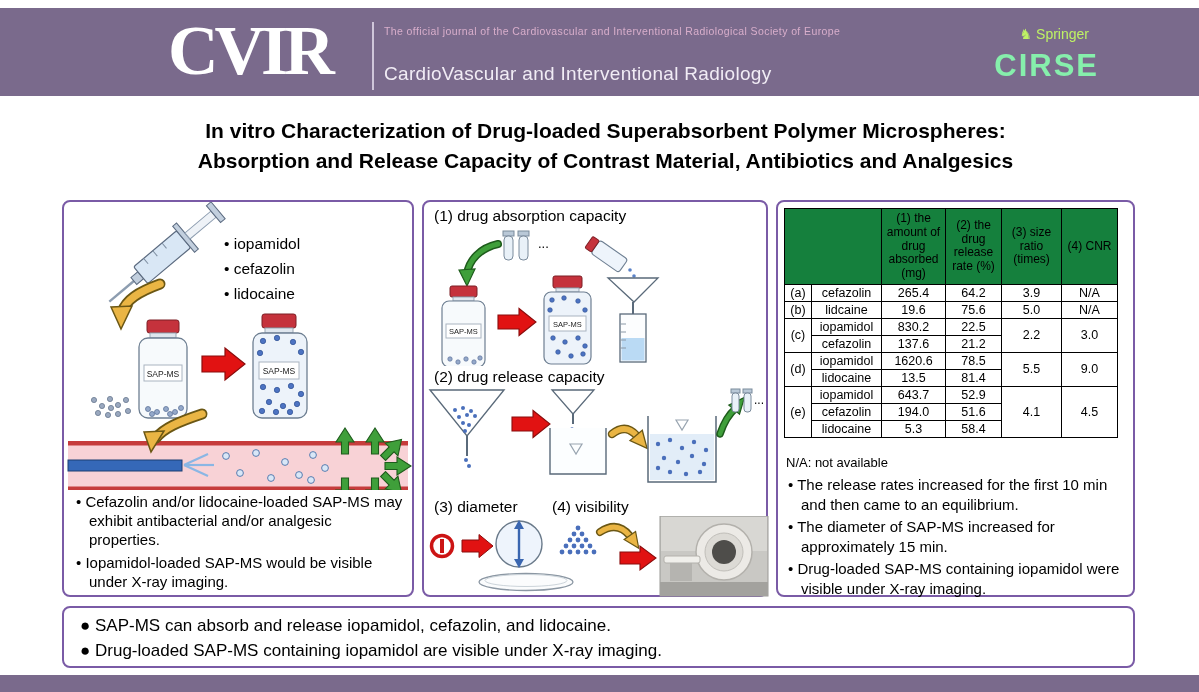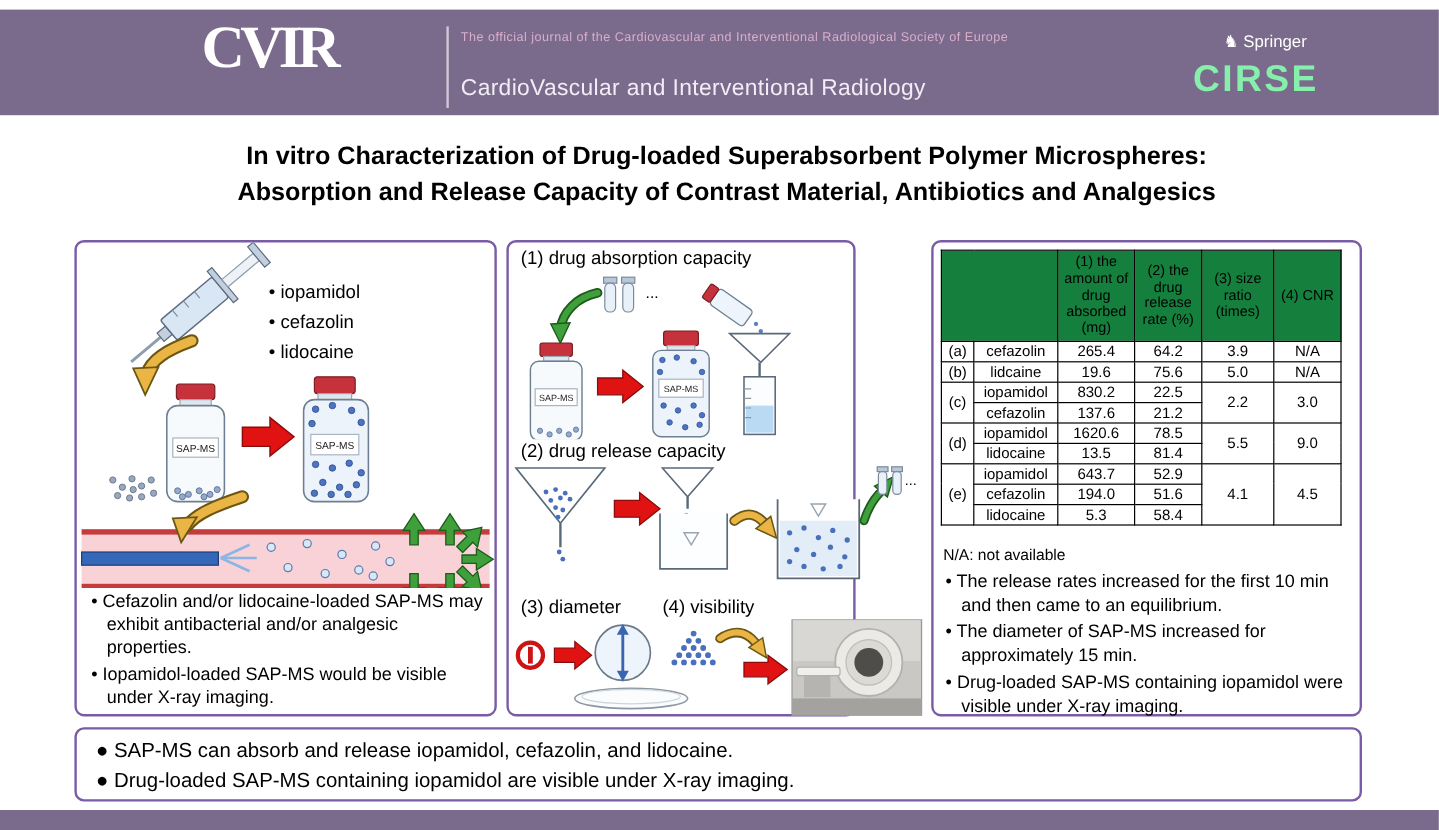--- a/index.html
+++ b/index.html
@@ -4,37 +4,37 @@
 <style>
   * { margin:0; padding:0; box-sizing:border-box; }
   html,body { width:1199px; height:692px; }
   body { font-family:"Liberation Sans", sans-serif; background:#fff; color:#000;
          position:relative; overflow:hidden; }
   svg text { font-family:"Liberation Sans", sans-serif; }
 
   
   .banner { position:absolute; left:0; top:8px; width:1199px; height:88px; background:#7a6a8c; }
   .logo { position:absolute; left:168px; top:4px; font-family:"Liberation Serif", serif;
-          font-weight:bold; font-size:50px; line-height:1.1; color:#ffffff; letter-spacing:-4px; }
+          font-weight:bold; font-size:70px; line-height:1.1; color:#ffffff; letter-spacing:-4px; }
   .banner-sep { position:absolute; left:372px; top:14px; width:2px; height:68px; background:#cfc6da; }
   .tagline { position:absolute; left:384px; top:17px; font-size:10.5px; color:#d8aecb; letter-spacing:.4px; }
   .journal-name { position:absolute; left:384px; top:55px; font-size:19px; color:#f1ecf5; letter-spacing:.3px;text-align:center; }
-  .springer { position:absolute; right:110px; top:18px; font-size:14px; color:#ffffff; }
+  .springer { position:absolute; right:110px; top:18px; font-size:14px; color:#bef264; }
   .springer .knight { margin-right:4px; }
   .cirse { position:absolute; right:100px; top:40px; font-size:31px; font-weight:bold;
            color:#86efac; letter-spacing:2px; }
 
   
   .title { position:absolute; left:0; top:116px; width:1199px; text-align:center;
            font-size:21px; font-weight:bold; line-height:1.45;padding-left:12px; }
 
   
   .panel { position:absolute; border:2px solid #7a5ba6; border-radius:8px; background:#fff; }
   .left-panel   { left:62px;  top:200px; width:352px;  height:397px; }
-  .middle-panel { left:422px; top:200px; width:291px;  height:397px; }
+  .middle-panel { left:422px; top:200px; width:346px;  height:397px; }
   .right-panel  { left:776px; top:200px; width:359px;  height:397px; }
   .bottom-panel { left:62px;  top:606px; width:1073px; height:62px; padding:6px 16px; }
   .footer-bar { position:absolute; left:0; top:675px; width:1199px; height:17px; background:#7a6a8c; }
 
   
   .lp-art { position:absolute; left:0; top:0; }
   .lp-druglist { position:absolute; left:160px; top:30px; font-size:15.5px; line-height:1.6; }
   .lp-bullets { position:absolute; left:12px; top:290px; width:330px; font-size:15px; line-height:1.28; }
   .hang { padding-left:13px; text-indent:-13px; margin-bottom:3px; }
 

